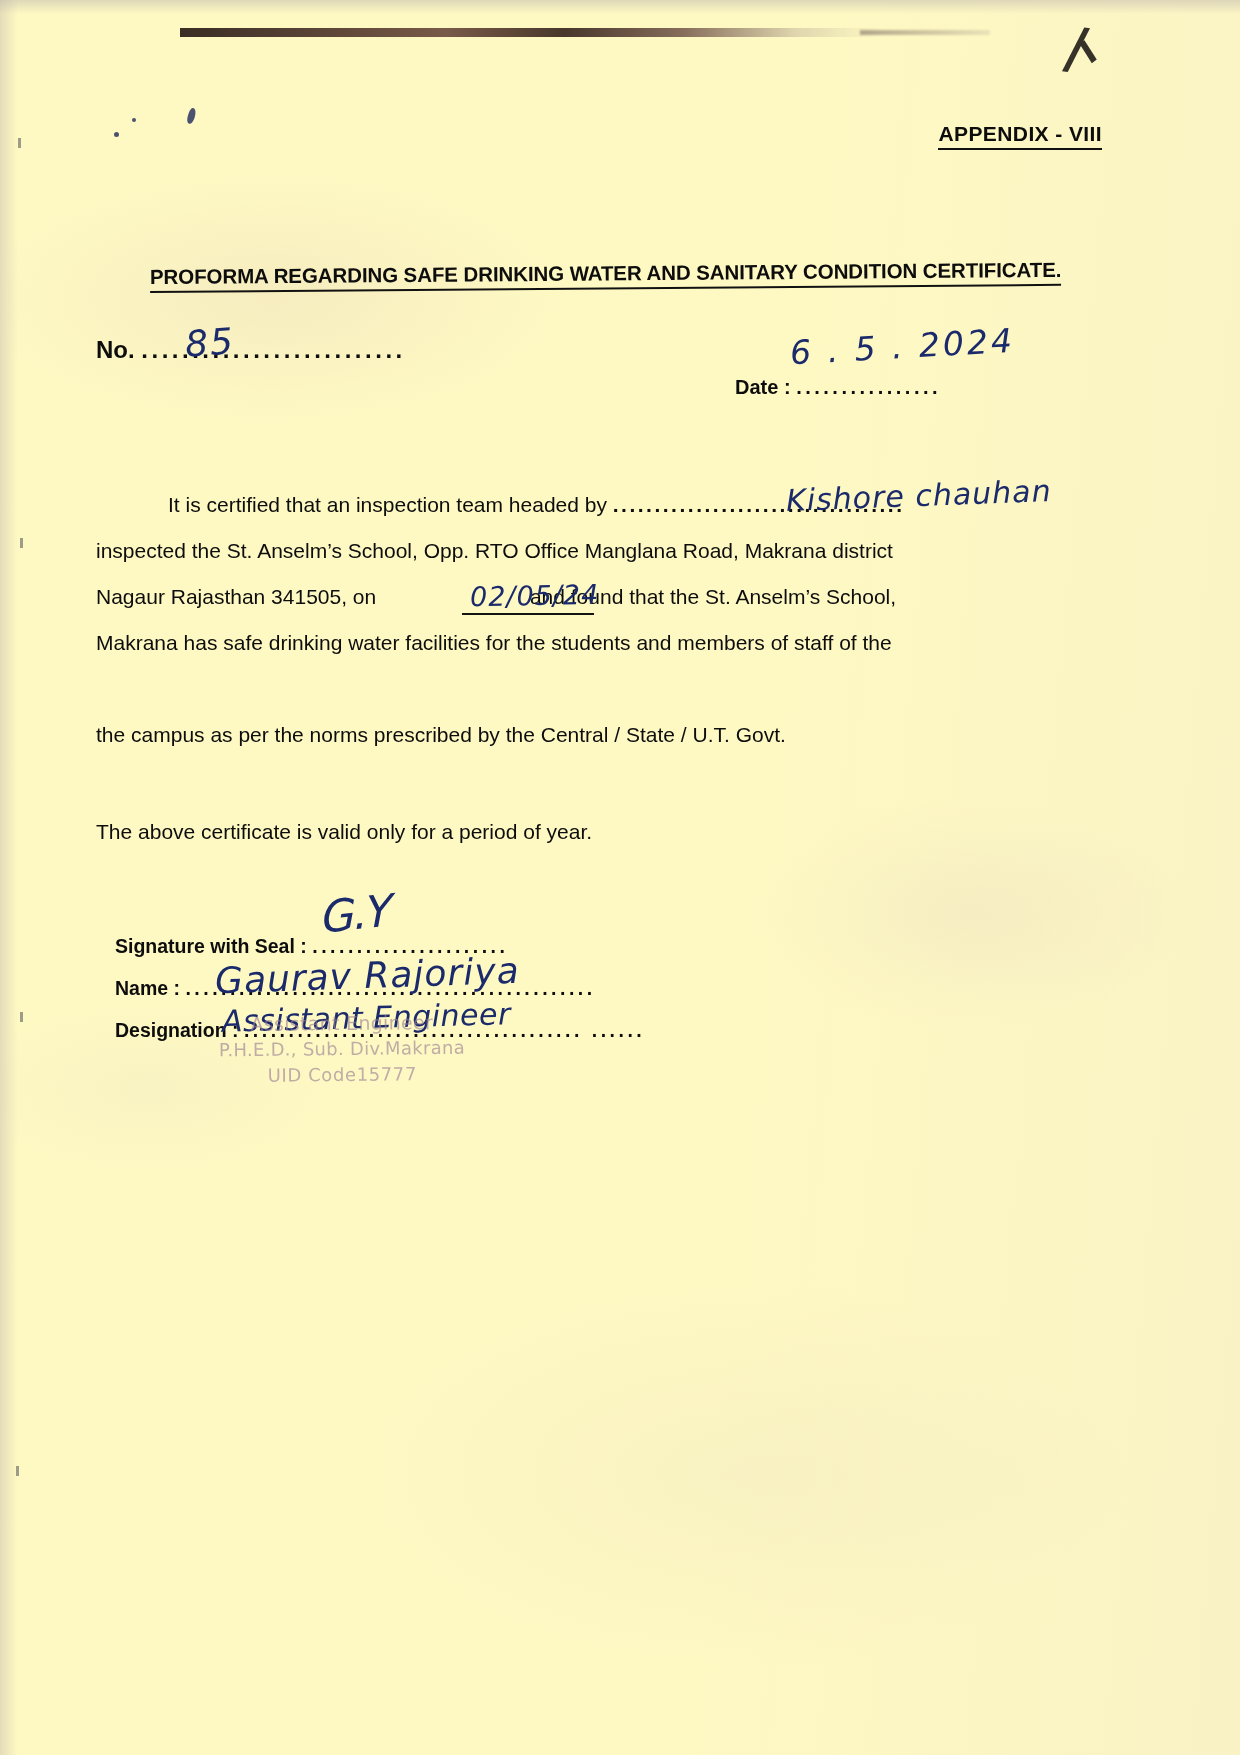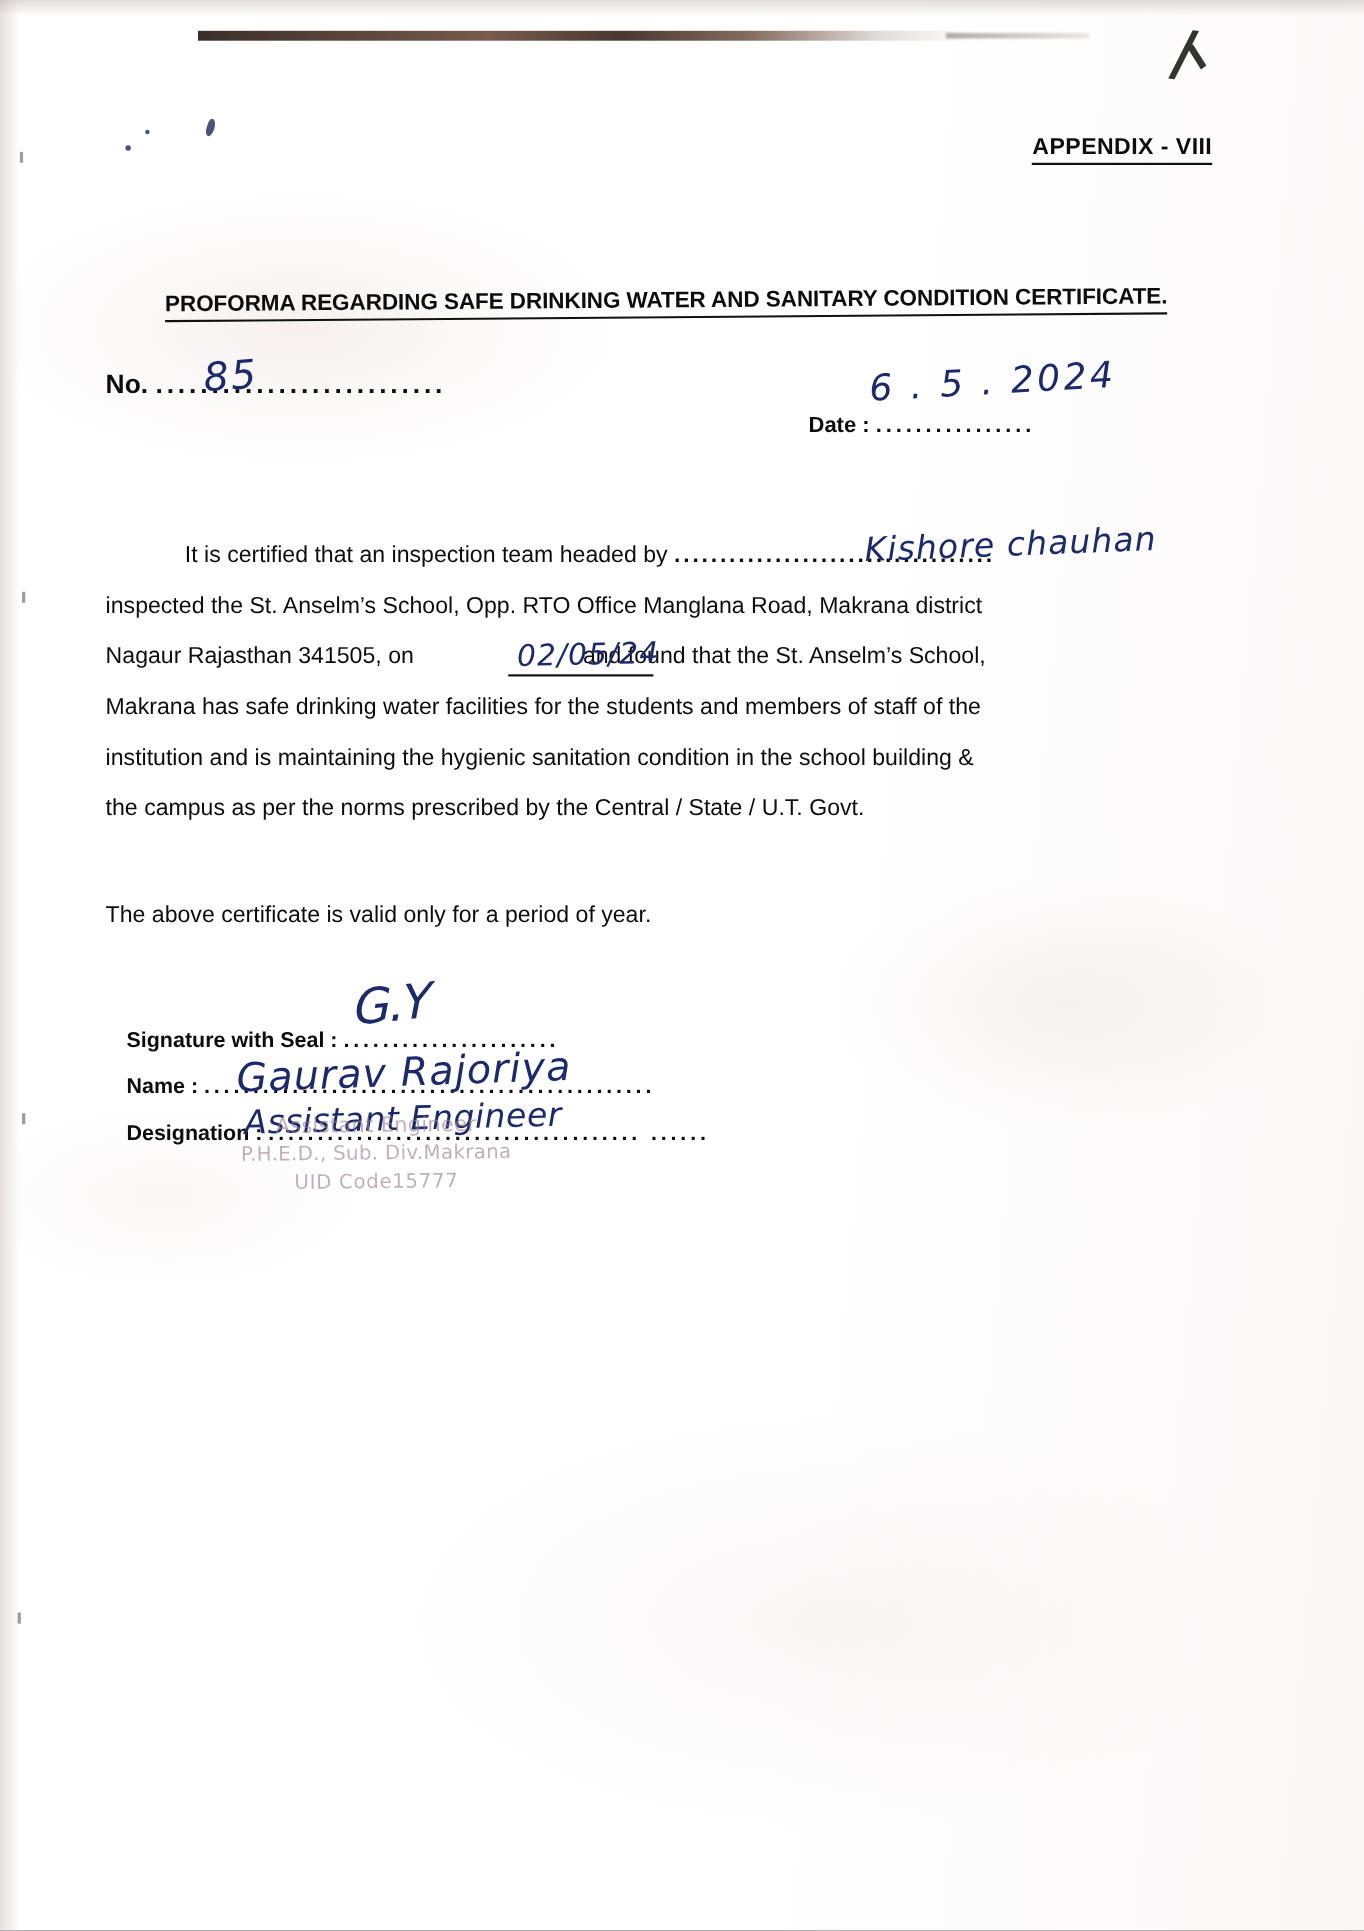--- a/index.html
+++ b/index.html
@@ -5,21 +5,21 @@
   html, body {
     margin: 0;
     padding: 0;
     background: #6e6e6e;
   }
   .page {
     position: relative;
     width: 1240px;
     height: 1755px;
     margin: 0 auto;
-    background: #ffffff;
+    background: #fef9c3;
     overflow: hidden;
     font-family: "Liberation Sans", sans-serif;
     color: #0d0d0d;
   }
 
   
   .scan-noise {
     position: absolute; inset: 0;
     pointer-events: none;
     background:
@@ -281,21 +281,20 @@
       <br>
       <span class="b">Nagaur Rajasthan 341505,</span>
       <span>on</span>
       <span style="display:inline-block;width:142px;"></span>
       <span>and found that the</span>
       <span class="b">St. Anselm’s School,</span>
       <br>
       <span class="b">Makrana</span>
       <span>has safe drinking water facilities for the students and members of staff of the</span>
       <br>
-      <span>institution and is maintaining the hygienic sanitation condition in the school building &amp;</span>
       <br>
       <span>the campus as per the norms prescribed by the Central / State / U.T.  Govt.</span>
     </p>
   </div>
 
   <div class="hand hand-head-name">Kishore chauhan</div>
 
   <div class="hand hand-inspect-date">02/05/24</div>
   <div class="inspect-date-rule"></div>
 

